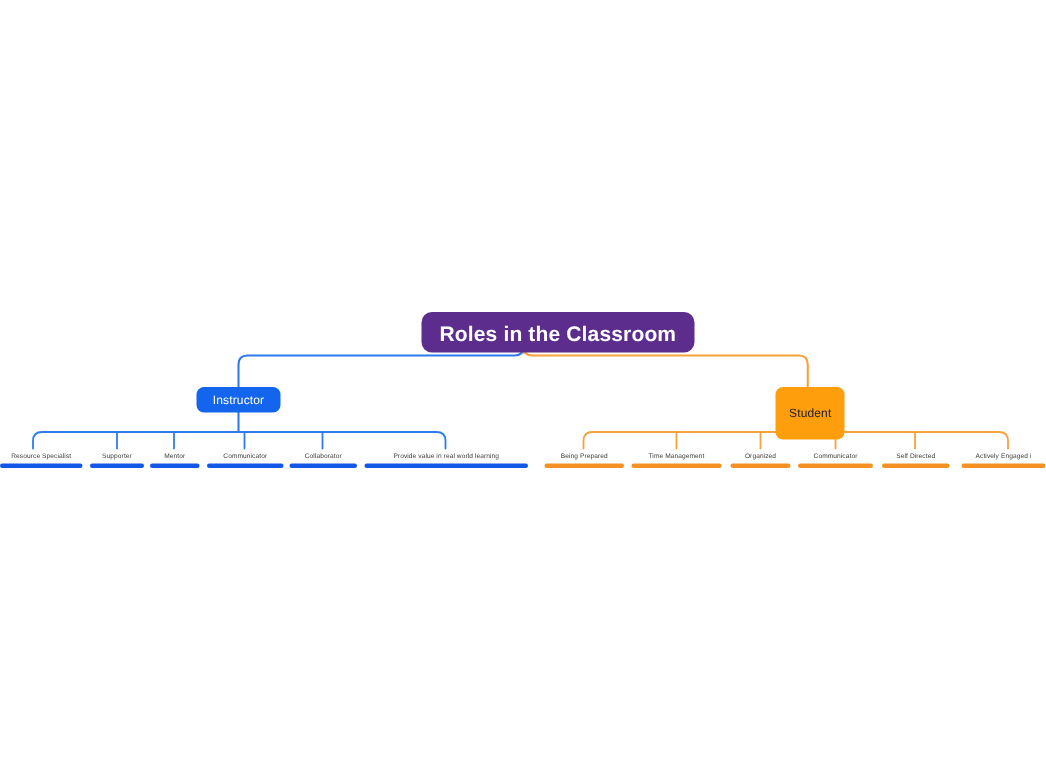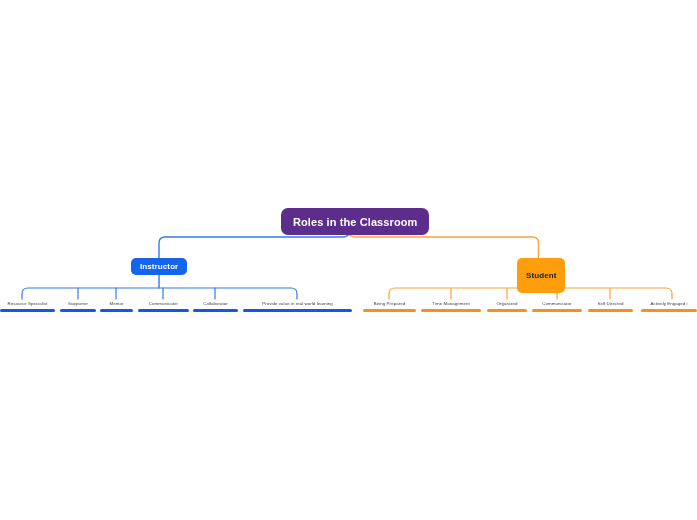--- a/index.html
+++ b/index.html
@@ -32,27 +32,27 @@
     box-sizing: border-box;
     white-space: nowrap;
     display: flex;
     align-items: center;
     justify-content: center;
   }
   .node-root {
     border-radius: 7px;
     color: #ffffff;
     font-weight: bold;
-    font-size: 11px;
+    font-size: 14px;
     letter-spacing: 0.1px;
     padding: 0 12px;
   }
   .node-branch {
     border-radius: 5px;
-    font-weight: bold;
+    font-weight: normal;
     font-size: 8px;
     letter-spacing: 0.1px;
     padding: 0 9px;
   }
   .node-branch-left { color: #ffffff; }
   .node-branch-right { color: #1d1d1d; }
   .leaf {
     position: absolute;
     box-sizing: border-box;
     white-space: nowrap;

